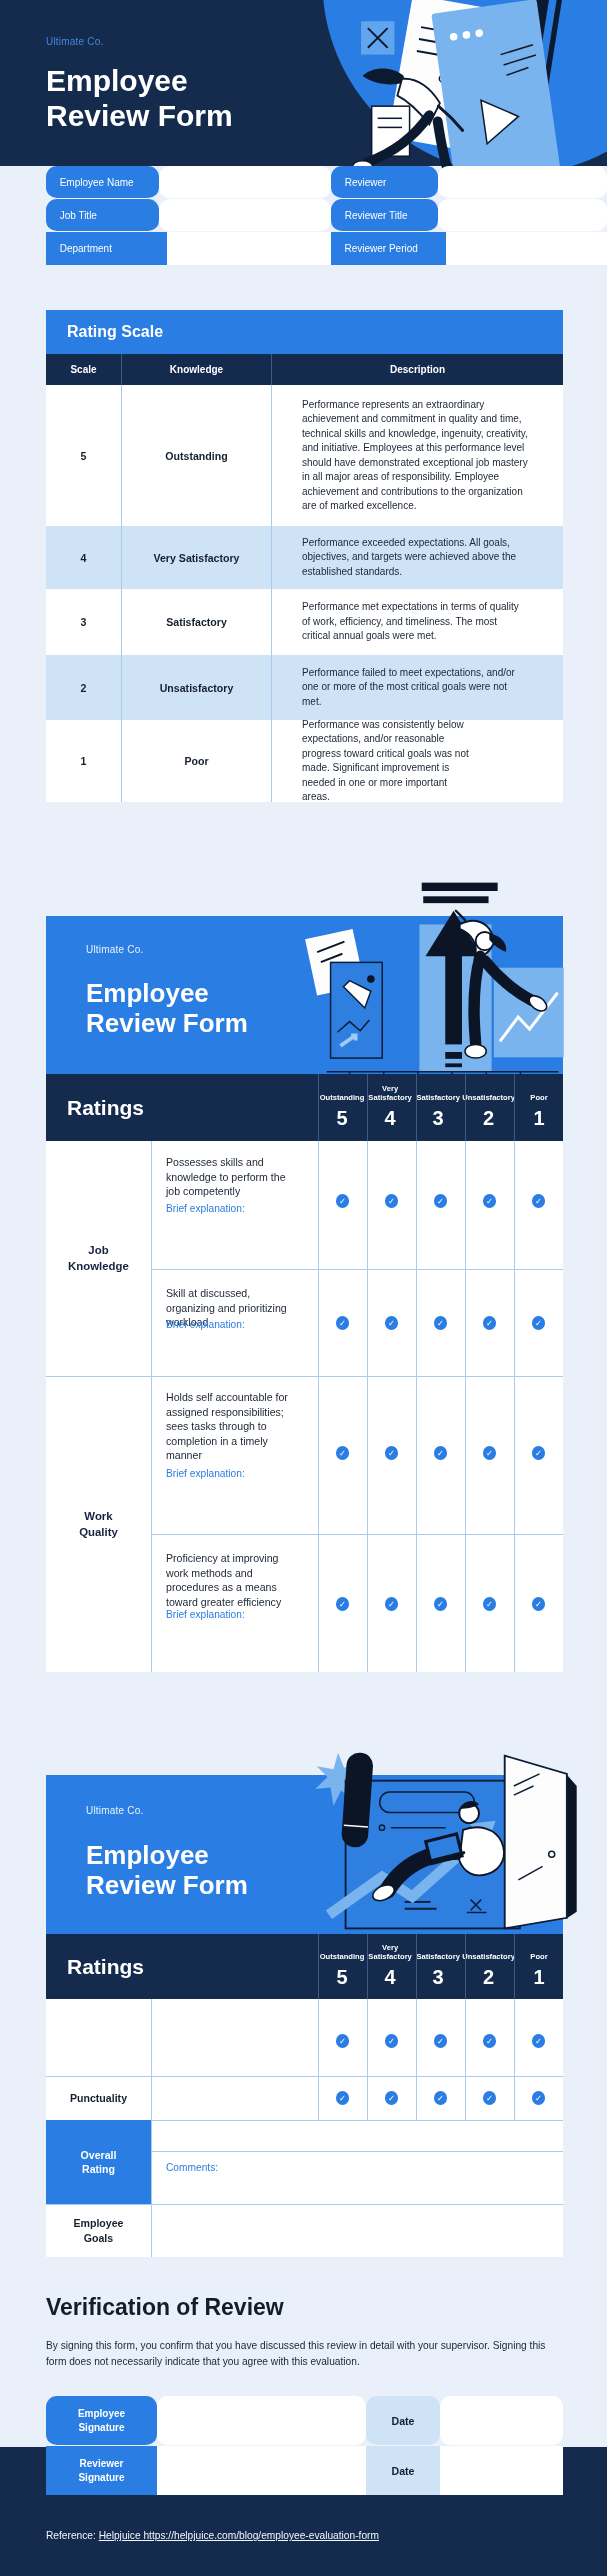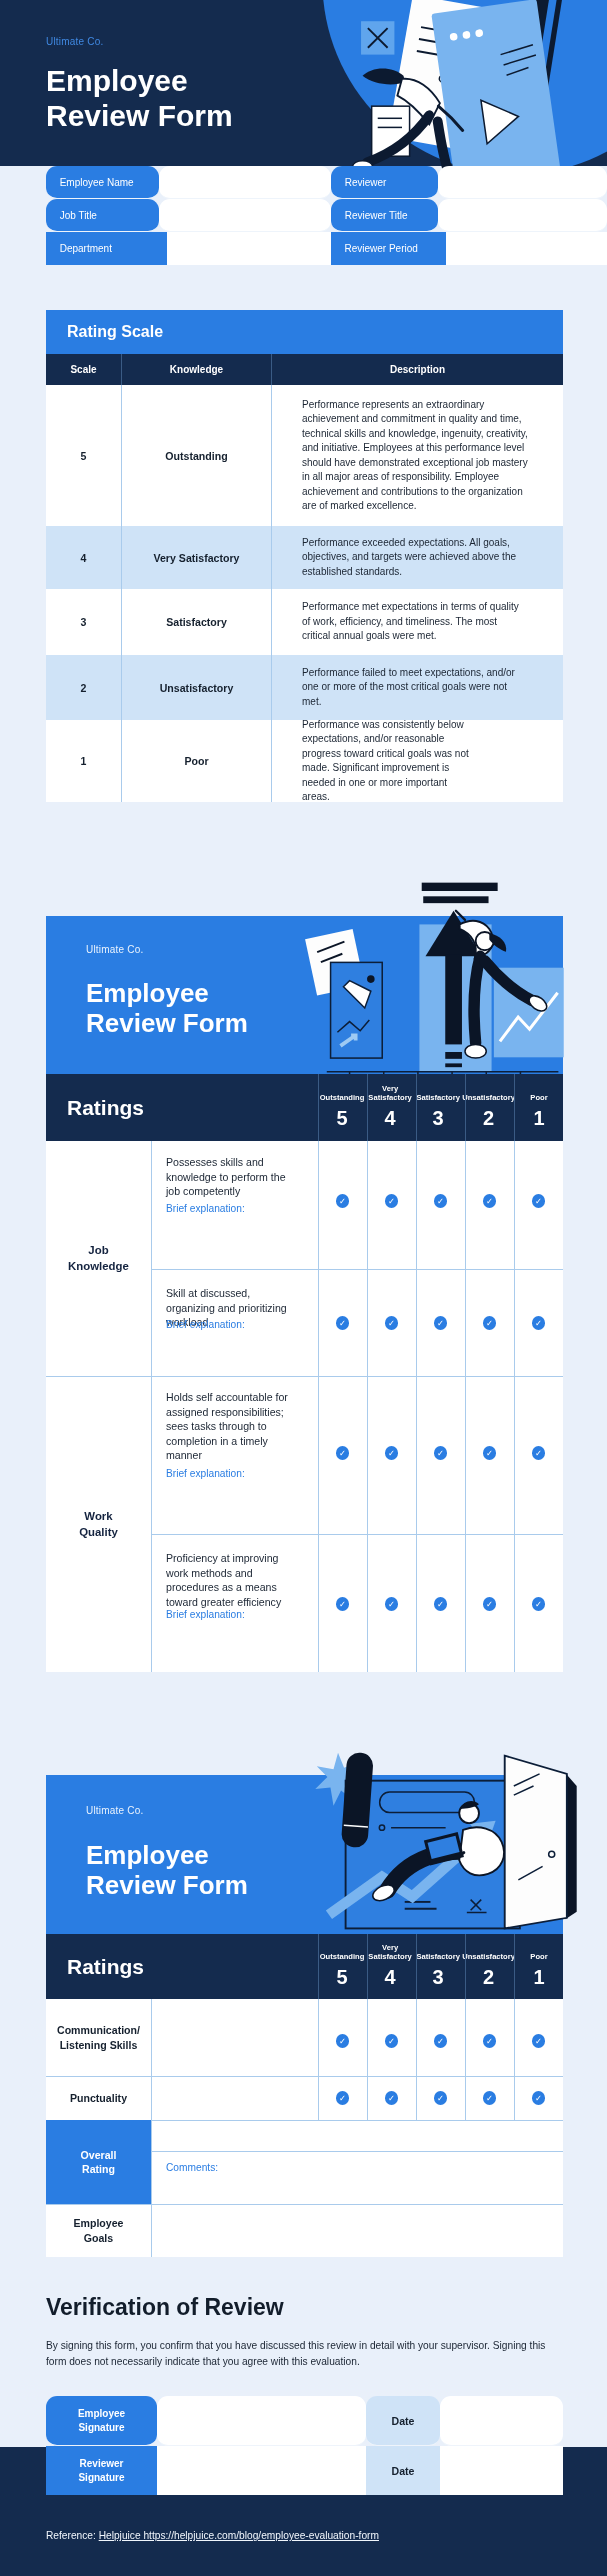--- a/index.html
+++ b/index.html
@@ -389,23 +389,20 @@
   <div class="vline" style="left:318px;top:1999px;height:121px;"></div>
   <div class="vline" style="left:367px;top:1999px;height:121px;"></div>
   <div class="vline" style="left:416px;top:1999px;height:121px;"></div>
   <div class="vline" style="left:465px;top:1999px;height:121px;"></div>
   <div class="vline" style="left:514px;top:1999px;height:121px;"></div>
   <div class="hline" style="left:46px;top:2076px;width:517px;"></div>
   <div class="hline" style="left:46px;top:2120px;width:517px;"></div>
   <div class="hline" style="left:151px;top:2151px;width:412px;"></div>
   <div class="hline" style="left:46px;top:2204px;width:517px;"></div>
 
-  <div class="abs center sum-label" style="left:46px;top:1999px;width:105px;height:77px;">
-    <span style="width:90px;">Communication/ Listening Skills</span>
-  </div>
   <div class="abs center sum-label" style="left:46px;top:2076px;width:105px;height:44px;">
     <span>Punctuality</span>
   </div>
   <div class="abs blue center" style="left:46px;top:2120px;width:105px;height:84px;color:#fff;font-weight:bold;font-size:10.6px;line-height:1.35;">
     <span style="width:46px;">Overall Rating</span>
   </div>
   <div class="abs" style="left:152px;top:2120px;width:411px;height:31px;"></div>
   <div class="abs brief" style="left:166px;top:2162px;">Comments:</div>
   <div class="abs center sum-label" style="left:46px;top:2204px;width:105px;height:53px;">
     <span style="width:61px;">Employee Goals</span>

